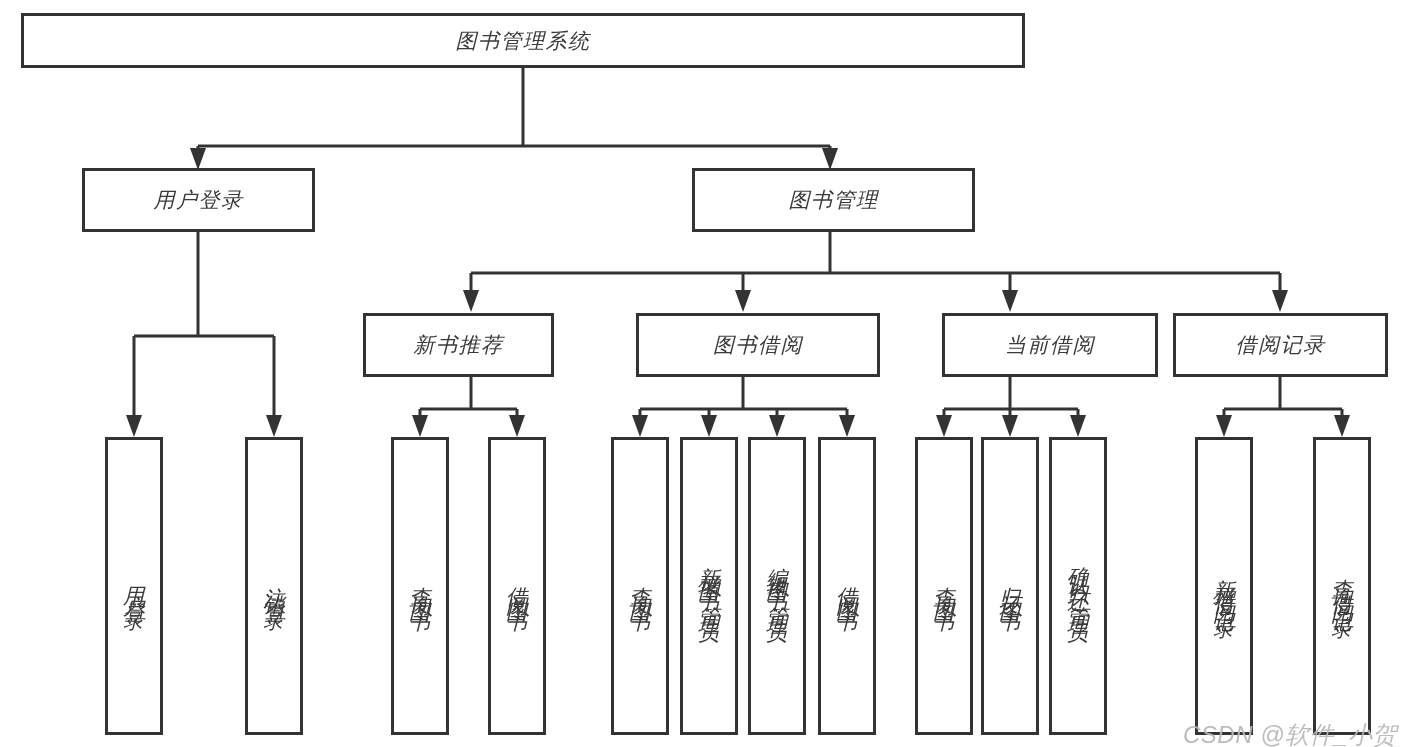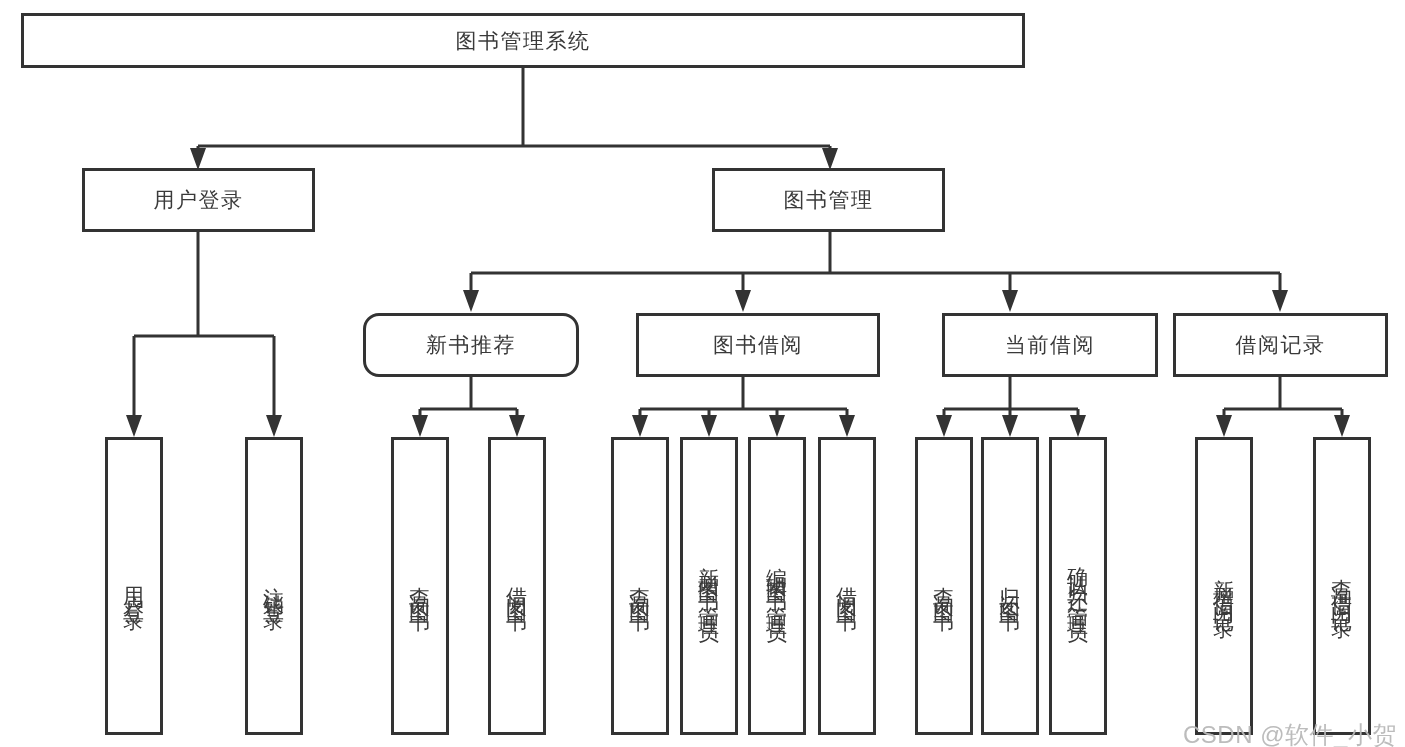--- a/index.html
+++ b/index.html
@@ -2,21 +2,21 @@
 <html><head>
 <meta charset="utf-8">
 <style>
   * { box-sizing: border-box; margin: 0; padding: 0; }
   html, body {
     width: 1405px; height: 747px;
     background: #ffffff;
     font-family: "Liberation Sans", "DejaVu Sans", sans-serif;
     overflow: hidden;
   }
-  #canvas { position: absolute; left: 0; top: 0; width: 1405px; height: 747px; }
+  #canvas { position: absolute; left: 0; top: 0; width: 1405px; height: 747px; font-style: italic; }
   .connectors { position: absolute; left: 0; top: 0; }
   .hbox {
     position: absolute;
     border: 3px solid #333333;
     background: #ffffff;
     display: flex; align-items: center; justify-content: center;
     font-size: 21px; letter-spacing: 1.5px; color: #3a3a3a;
     white-space: nowrap;
   }
   .leaf {
@@ -58,23 +58,23 @@
       M126 415 H142 L134 437 Z  M266 415 H282 L274 437 Z
       M412 415 H428 L420 437 Z  M509 415 H525 L517 437 Z
       M632 415 H648 L640 437 Z  M701 415 H717 L709 437 Z  M769 415 H785 L777 437 Z  M839 415 H855 L847 437 Z
       M936 415 H952 L944 437 Z  M1002 415 H1018 L1010 437 Z  M1070 415 H1086 L1078 437 Z
       M1216 415 H1232 L1224 437 Z  M1334 415 H1350 L1342 437 Z"></path>
   </svg>
 
   <div class="hbox" style="left:21px; top:13px; width:1004px; height:55px;">图书管理系统</div>
 
   <div class="hbox" style="left:82px; top:168px; width:233px; height:64px;">用户登录</div>
-  <div class="hbox" style="left:712px; top:168px; width:233px; height:64px;">图书管理</div>
+  <div class="hbox" style="left:692px; top:168px; width:283px; height:64px;">图书管理</div>
 
-  <div class="hbox" style="left:363px; top:313px; width:216px; height:64px;border-radius:16px;">新书推荐</div>
+  <div class="hbox" style="left:363px; top:313px; width:191px; height:64px;">新书推荐</div>
   <div class="hbox" style="left:636px; top:313px; width:244px; height:64px;">图书借阅</div>
   <div class="hbox" style="left:902px; top:313px; width:216px; height:64px;margin-left:40px;">当前借阅</div>
   <div class="hbox" style="left:1173px; top:313px; width:215px; height:64px;">借阅记录</div>
 
   <div class="leaf" style="left:105px;">
     <span>用户登录</span>
   </div>
   <div class="leaf" style="left:245px;">
     <span>注销登录</span>
   </div>

